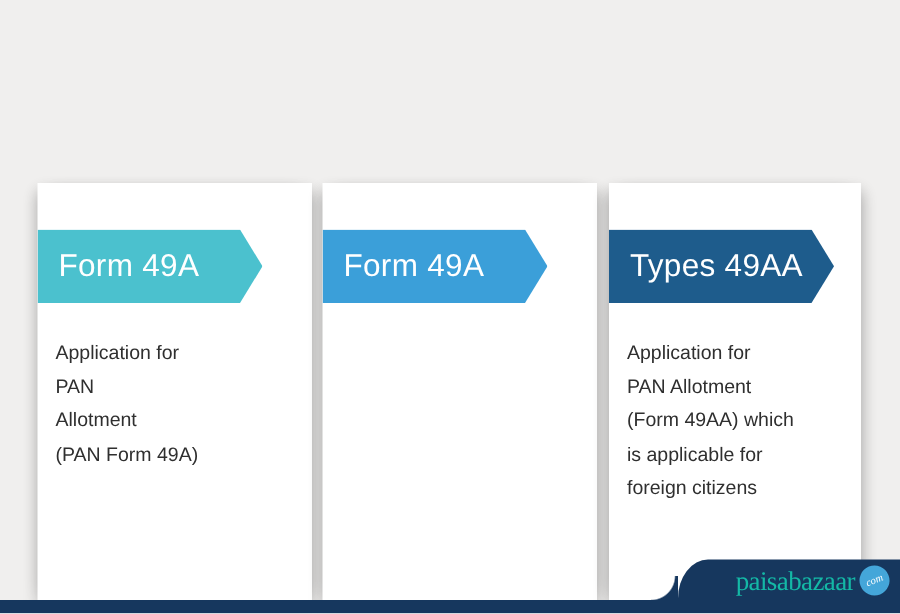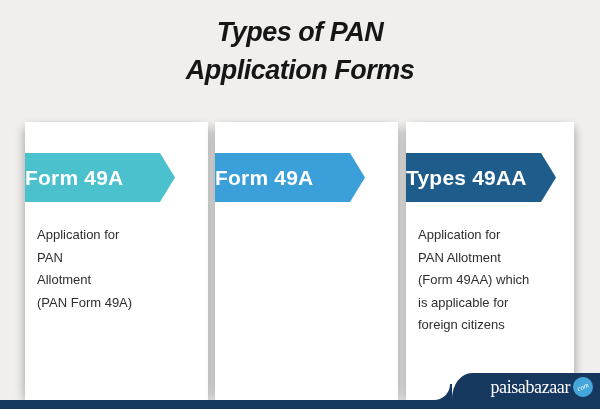--- a/index.html
+++ b/index.html
@@ -20,22 +20,22 @@
     box-shadow:0 6px 10px rgba(0,0,0,0.22),
                5px 0 10px -5px rgba(0,0,0,0.14),
                -5px 0 10px -5px rgba(0,0,0,0.14);
   }
   .card1 { left:25px;  width:183px; }
   .card2 { left:215px; width:183px; }
   .card3 { left:406px; width:168px; }
   .banner {
     position:absolute; top:31px; left:0; height:49px; width:150px;
     clip-path:polygon(0 0, calc(100% - 15px) 0, 100% 50%, calc(100% - 15px) 100%, 0 100%);
-    color:#fff; font-size:21px; font-weight:700; line-height:49px;
-    box-sizing:border-box; letter-spacing:0.2px;
+    color:#fff; font-size:21px; font-weight:400; line-height:49px;
+    padding-left:14px; box-sizing:border-box; letter-spacing:0.2px;
   }
   .desc {
     position:absolute; top:102px; left:12px; right:6px;
     font-size:13px; line-height:22.5px;
     color:var(--body-text,#2f2f2f); white-space:pre-line;
   }
   .bottom-bar {
     position:absolute; left:0; bottom:0; width:100%; height:9px;
     background:var(--footer-bar,#16375e);
   }
@@ -44,39 +44,37 @@
     background:var(--footer-bar,#16375e);
     border-top-left-radius:20px 26px;
     display:flex; align-items:center; justify-content:flex-end;
     padding-right:7px; box-sizing:border-box;
   }
   .swoosh::before {
     content:""; position:absolute; left:-18px; bottom:0; width:18px; height:16px;
     background:radial-gradient(circle at 0 0, rgba(0,0,0,0) 15.5px, var(--footer-bar,#16375e) 16.5px);
   }
   .brand {
-    color:#ffffff; font-family:"Liberation Serif", serif;
+    color:#14b8a6; font-family:"Liberation Serif", serif;
     font-size:18px; letter-spacing:-0.4px; line-height:1;
   }
   .badge {
     flex:0 0 auto; width:20px; height:20px; margin-left:3px;
     border-radius:50%; background:var(--badge,#44a6d9);
     color:#fff; font-size:7px; font-style:italic;
     font-family:"Liberation Serif", serif;
     display:flex; align-items:center; justify-content:center;
     transform:rotate(-22deg);
   }
 </style>
 </head>
 <body>
 
 <div class="stage">
 
-  <div class="title">Types of PAN
-Application Forms</div>
 
   <div class="card card1">
     <div class="banner" style="background: rgb(75, 193, 206);">
       <span>Form 49A</span>
     </div>
     <div class="desc">Application for
 PAN
 Allotment
 (PAN Form 49A)</div>
   </div>

